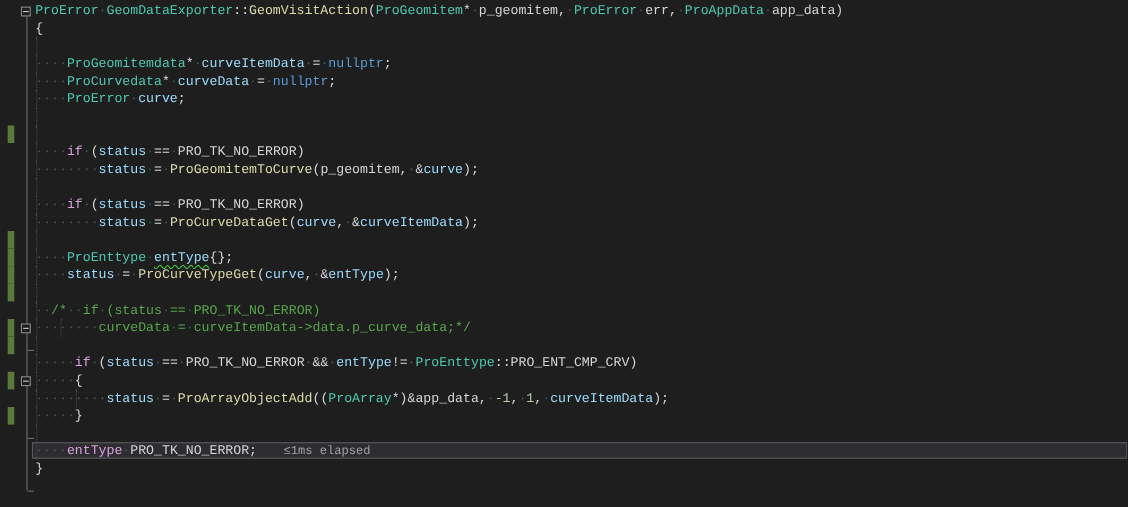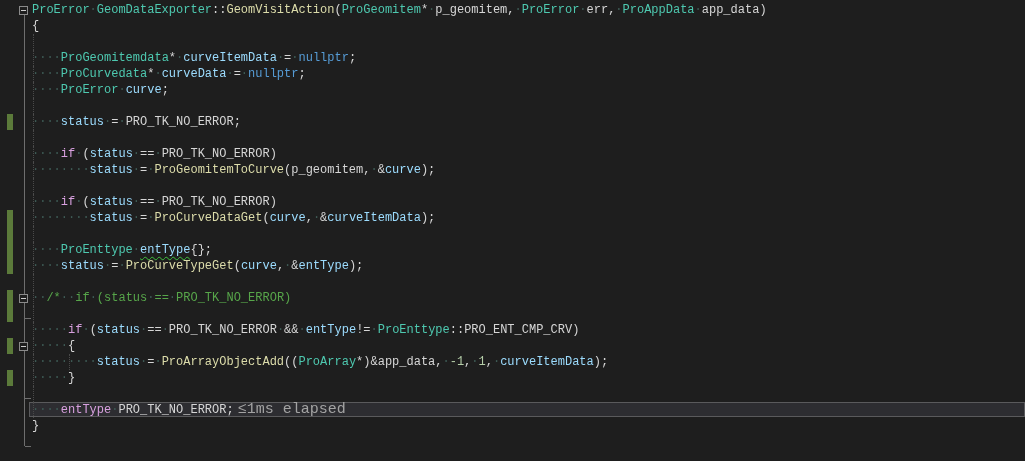--- a/index.html
+++ b/index.html
@@ -23,21 +23,21 @@
     font-size:12px;}
   .line.hl::before{content:"";position:absolute;left:29px;right:0;top:0;height:15px;
     background:var(--c-hlbg);border:1px solid var(--c-hlbd);box-sizing:border-box;}
   .code{position:relative;z-index:2;}
   .guide{position:absolute;top:0;width:1px;height:16px;border-left:1px dotted var(--c-guide);z-index:1;}
   .ws{color:var(--c-w);}
   .tok-t{color:var(--c-t);} .tok-k{color:var(--c-k);} .tok-c{color:var(--c-c);}
   .tok-f{color:var(--c-f);} .tok-v{color:var(--c-v);} .tok-p{color:var(--c-p);}
   .tok-n{color:var(--c-n);} .tok-m{color:var(--c-m);}
   .tok-u{color:var(--c-v);text-decoration:underline wavy #3ec13e 1px;text-underline-offset:3px;}
-  .perftip{position:relative;z-index:2;color:var(--c-tip);margin-left:4px;font-size:15px;}
+  .perftip{position:relative;z-index:2;color:var(--c-tip);margin-left:24px;font-size:11px;}
 </style>
 </head>
 <body>
 
 <div id="screen">
   <div id="gutter">
     <div id="foldline"></div>
   <div class="foldbox" style="top: 6px;"></div>
       <div class="changebar" style="top: 114px;"></div>
       <div class="changebar" style="top: 210px;"></div>
@@ -55,32 +55,32 @@
       <div class="foldtick" style="top: 446px;"></div>
     </div>
   <div id="lines">
       <div class="line"><span class="code"><span class="tok tok-t">ProError</span><span class="ws">·</span><span class="tok tok-t">GeomDataExporter</span><span class="tok tok-p">::</span><span class="tok tok-f">GeomVisitAction</span><span class="tok tok-p">(</span><span class="tok tok-t">ProGeomitem</span><span class="tok tok-p">*</span><span class="ws">·</span><span class="tok tok-p">p_geomitem,</span><span class="ws">·</span><span class="tok tok-t">ProError</span><span class="ws">·</span><span class="tok tok-p">err,</span><span class="ws">·</span><span class="tok tok-t">ProAppData</span><span class="ws">·</span><span class="tok tok-p">app_data)</span></span></div>
       <div class="line"><span class="code"><span class="tok tok-p">{</span></span></div>
       <div class="line"><span class="guide" style="left: 33px;"></span></div>
       <div class="line"><span class="guide" style="left: 33px;"></span><span class="code"><span class="ws">····</span><span class="tok tok-t">ProGeomitemdata</span><span class="tok tok-p">*</span><span class="ws">·</span><span class="tok tok-v">curveItemData</span><span class="ws">·</span><span class="tok tok-p">=</span><span class="ws">·</span><span class="tok tok-k">nullptr</span><span class="tok tok-p">;</span></span></div>
       <div class="line"><span class="guide" style="left: 33px;"></span><span class="code"><span class="ws">····</span><span class="tok tok-t">ProCurvedata</span><span class="tok tok-p">*</span><span class="ws">·</span><span class="tok tok-v">curveData</span><span class="ws">·</span><span class="tok tok-p">=</span><span class="ws">·</span><span class="tok tok-k">nullptr</span><span class="tok tok-p">;</span></span></div>
       <div class="line"><span class="guide" style="left: 33px;"></span><span class="code"><span class="ws">····</span><span class="tok tok-t">ProError</span><span class="ws">·</span><span class="tok tok-v">curve</span><span class="tok tok-p">;</span></span></div>
       <div class="line"><span class="guide" style="left: 33px;"></span><span class="code"></span></div>
-      <div class="line"><span class="guide" style="left: 33px;"></span><span class="code"><span class="ws">····</span><span class="tok tok-v">status</span><span class="ws">·</span><span class="tok tok-p">=</span><span class="ws">·</span><span class="tok tok-p">PRO_TK_NO_ERROR;</span></span></div>
       <div class="line"><span class="guide" style="left: 33px;"></span><span class="code"></span></div>
       <div class="line"><span class="guide" style="left: 33px;"></span><span class="code"><span class="ws">····</span><span class="tok tok-c">if</span><span class="ws">·</span><span class="tok tok-p">(</span><span class="tok tok-v">status</span><span class="ws">·</span><span class="tok tok-p">==</span><span class="ws">·</span><span class="tok tok-p">PRO_TK_NO_ERROR)</span></span></div>
       <div class="line"><span class="guide" style="left: 33px;"></span><span class="code"><span class="ws">········</span><span class="tok tok-v">status</span><span class="ws">·</span><span class="tok tok-p">=</span><span class="ws">·</span><span class="tok tok-f">ProGeomitemToCurve</span><span class="tok tok-p">(p_geomitem,</span><span class="ws">·</span><span class="tok tok-p">&amp;</span><span class="tok tok-v">curve</span><span class="tok tok-p">);</span></span></div>
       <div class="line"><span class="guide" style="left: 33px;"></span><span class="code"></span></div>
       <div class="line"><span class="guide" style="left: 33px;"></span><span class="code"><span class="ws">····</span><span class="tok tok-c">if</span><span class="ws">·</span><span class="tok tok-p">(</span><span class="tok tok-v">status</span><span class="ws">·</span><span class="tok tok-p">==</span><span class="ws">·</span><span class="tok tok-p">PRO_TK_NO_ERROR)</span></span></div>
       <div class="line"><span class="guide" style="left: 33px;"></span><span class="code"><span class="ws">········</span><span class="tok tok-v">status</span><span class="ws">·</span><span class="tok tok-p">=</span><span class="ws">·</span><span class="tok tok-f">ProCurveDataGet</span><span class="tok tok-p">(</span><span class="tok tok-v">curve</span><span class="tok tok-p">,</span><span class="ws">·</span><span class="tok tok-p">&amp;</span><span class="tok tok-v">curveItemData</span><span class="tok tok-p">);</span></span></div>
       <div class="line"><span class="guide" style="left: 33px;"></span><span class="code"></span></div>
       <div class="line"><span class="guide" style="left: 33px;"></span><span class="code"><span class="ws">····</span><span class="tok tok-t">ProEnttype</span><span class="ws">·</span><span class="tok tok-u">entType</span><span class="tok tok-p">{};</span></span></div>
       <div class="line"><span class="guide" style="left: 33px;"></span><span class="code"><span class="ws">····</span><span class="tok tok-v">status</span><span class="ws">·</span><span class="tok tok-p">=</span><span class="ws">·</span><span class="tok tok-f">ProCurveTypeGet</span><span class="tok tok-p">(</span><span class="tok tok-v">curve</span><span class="tok tok-p">,</span><span class="ws">·</span><span class="tok tok-p">&amp;</span><span class="tok tok-v">entType</span><span class="tok tok-p">);</span></span></div>
       <div class="line"><span class="guide" style="left: 33px;"></span><span class="code"></span></div>
       <div class="line"><span class="guide" style="left: 33px;"></span><span class="code"><span class="ws">··</span><span class="tok tok-m">/*</span><span class="ws">··</span><span class="tok tok-m">if</span><span class="ws">·</span><span class="tok tok-m">(status</span><span class="ws">·</span><span class="tok tok-m">==</span><span class="ws">·</span><span class="tok tok-m">PRO_TK_NO_ERROR)</span></span></div>
+      <div class="line"><span class="guide" style="left: 33px;"></span><span class="guide" style="left: 54.6px;"></span><span class="code"><span class="ws">········</span><span class="tok tok-m">curveData</span><span class="ws">·</span><span class="tok tok-m">=</span><span class="ws">·</span><span class="tok tok-m">curveItemData-&gt;data.p_curve_data;*/</span></span></div>
       <div class="line"><span class="guide" style="left: 33px;"></span><span class="code"></span></div>
       <div class="line"><span class="guide" style="left: 33px;"></span><span class="code"><span class="ws">·····</span><span class="tok tok-c">if</span><span class="ws">·</span><span class="tok tok-p">(</span><span class="tok tok-v">status</span><span class="ws">·</span><span class="tok tok-p">==</span><span class="ws">·</span><span class="tok tok-p">PRO_TK_NO_ERROR</span><span class="ws">·</span><span class="tok tok-p">&amp;&amp;</span><span class="ws">·</span><span class="tok tok-v">entType</span><span class="tok tok-p">!=</span><span class="ws">·</span><span class="tok tok-t">ProEnttype</span><span class="tok tok-p">::PRO_ENT_CMP_CRV)</span></span></div>
       <div class="line"><span class="guide" style="left: 33px;"></span><span class="code"><span class="ws">·····</span><span class="tok tok-p">{</span></span></div>
       <div class="line"><span class="guide" style="left: 33px;"></span><span class="guide" style="left: 69px;"></span><span class="code"><span class="ws">·········</span><span class="tok tok-v">status</span><span class="ws">·</span><span class="tok tok-p">=</span><span class="ws">·</span><span class="tok tok-f">ProArrayObjectAdd</span><span class="tok tok-p">((</span><span class="tok tok-t">ProArray</span><span class="tok tok-p">*)&amp;app_data,</span><span class="ws">·</span><span class="tok tok-n">-1</span><span class="tok tok-p">,</span><span class="ws">·</span><span class="tok tok-n">1</span><span class="tok tok-p">,</span><span class="ws">·</span><span class="tok tok-v">curveItemData</span><span class="tok tok-p">);</span></span></div>
       <div class="line"><span class="guide" style="left: 33px;"></span><span class="code"><span class="ws">·····</span><span class="tok tok-p">}</span></span></div>
       <div class="line"><span class="guide" style="left: 33px;"></span><span class="code"></span></div>
       <div class="line hl"><span class="guide" style="left: 33px;"></span><span class="code"><span class="ws">····</span><span class="tok tok-c">entType</span><span class="ws">·</span><span class="tok tok-p">PRO_TK_NO_ERROR;</span></span><span class="perftip">≤1ms elapsed</span></div>
       <div class="line"><span class="code"><span class="tok tok-p">}</span></span></div>
     </div>
 </div>

